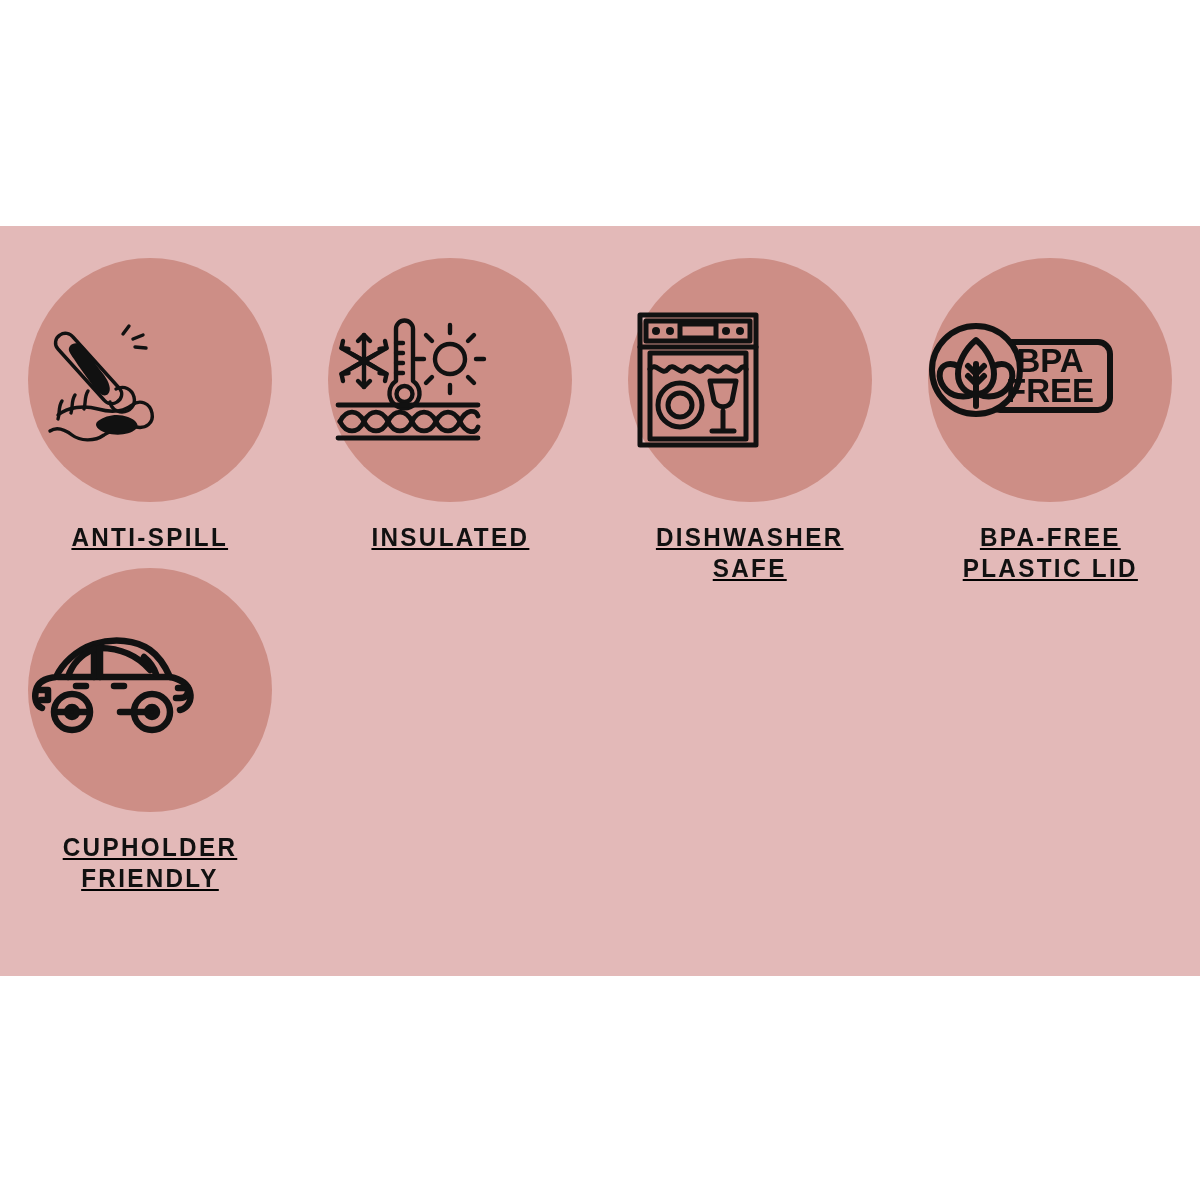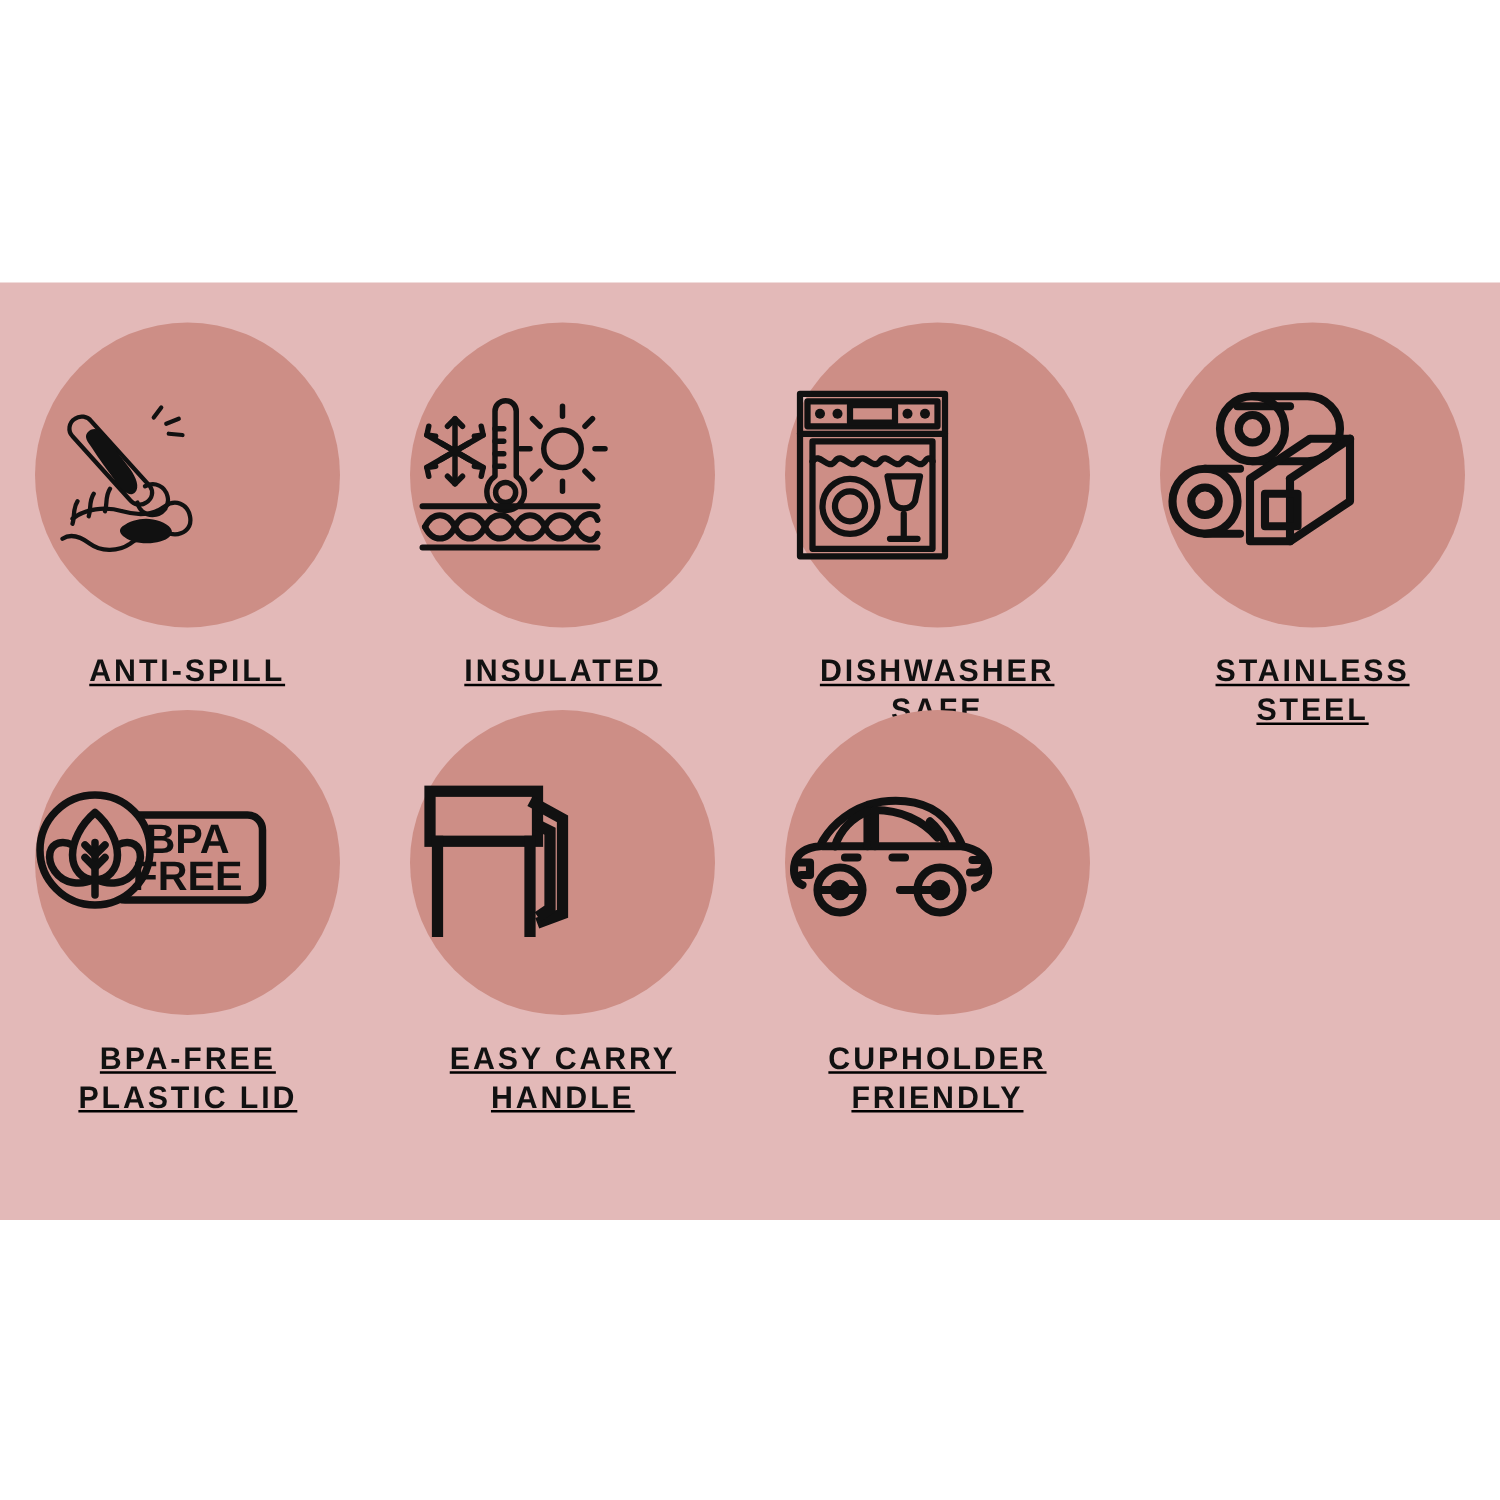--- a/index.html
+++ b/index.html
@@ -143,44 +143,20 @@
             <circle cx="42" cy="26" r="4"></circle>
             <circle cx="98" cy="26" r="4"></circle>
             <circle cx="112" cy="26" r="4"></circle>
           </g>
         </svg>
       </div>
       <div class="feature-label">DISHWASHER
 SAFE</div>
     </div>
 
-    <div class="feature-cell">
-      <div class="icon-circle">
-        <svg width="160" height="150" viewBox="0 0 160 150">
-          <g fill="none" stroke="#111111" stroke-width="6.5" stroke-linecap="round" stroke-linejoin="round">
-
-            <path d="M74 12 L118 12 A26 26 0 0 1 118 64 L74 64"></path>
-            <path d="M62 20 L104 20"></path>
-            <ellipse cx="74" cy="38" rx="26" ry="26"></ellipse>
-            <circle cx="74" cy="38" r="11"></circle>
-
-            <path d="M36 70 L64 70"></path>
-            <ellipse cx="36" cy="96" rx="26" ry="26"></ellipse>
-            <circle cx="36" cy="96" r="11"></circle>
-            <path d="M36 122 L64 122"></path>
-
-            <path d="M72 78 L120 46 L152 46 L152 96 L104 128 L72 128 Z"></path>
-            <path d="M104 78 L152 46 M104 78 L104 128"></path>
-            <rect x="84" y="90" width="26" height="26"></rect>
-          </g>
-        </svg>
-      </div>
-      <div class="feature-label">STAINLESS
-STEEL</div>
-    </div>
 
     <div class="feature-cell">
       <div class="icon-circle">
         <svg width="190" height="120" viewBox="0 0 190 120">
           <g fill="none" stroke="#111111" stroke-width="6" stroke-linecap="round" stroke-linejoin="round">
             <rect x="60" y="22" width="122" height="68" rx="12"></rect>
             <circle cx="48" cy="50" r="44" fill="#cd8e86"></circle>
 
             <path d="M48 20 C60 30 66 44 66 54 C66 66 58 74 48 74 C38 74 30 66 30 54 C30 44 36 30 48 20 Z"></path>
             <path d="M30 46 C22 42 14 44 12 52 C10 62 18 74 30 76 C36 77 42 76 46 74"></path>
@@ -191,37 +167,20 @@
           <g fill="#111111" font-family="Liberation Sans, sans-serif" font-weight="bold" font-size="33" text-anchor="middle">
             <text x="122" y="52">BPA</text>
             <text x="122" y="82">FREE</text>
           </g>
         </svg>
       </div>
       <div class="feature-label">BPA-FREE
 PLASTIC LID</div>
     </div>
 
-    <div class="feature-cell">
-      <div class="icon-circle">
-        <svg width="150" height="150" viewBox="0 0 150 150">
-          <g fill="none" stroke="#111111" stroke-width="9" stroke-linecap="square" stroke-linejoin="miter">
-
-            <rect x="16" y="18" width="86" height="40"></rect>
-
-            <path d="M22 58 V130 M96 58 V130"></path>
-
-            <path d="M100 28 L122 40 L122 116 L106 122"></path>
-            <path d="M104 46 L112 50 L112 112 L106 116"></path>
-          </g>
-        </svg>
-      </div>
-      <div class="feature-label">EASY CARRY
-HANDLE</div>
-    </div>
 
     <div class="feature-cell">
       <div class="icon-circle">
         <svg width="170" height="120" viewBox="0 0 170 120">
           <g fill="none" stroke="#111111" stroke-width="6.5" stroke-linecap="round" stroke-linejoin="round">
             <path d="M14 78 C8 76 6 68 8 60 C10 52 18 48 28 47
                      C34 34 48 20 66 14 C86 8 108 10 122 20
                      C132 27 138 38 142 47
                      C152 49 160 54 162 62 C164 70 160 78 152 80"></path>
             <path d="M30 82 H58 M92 82 H124"></path>

